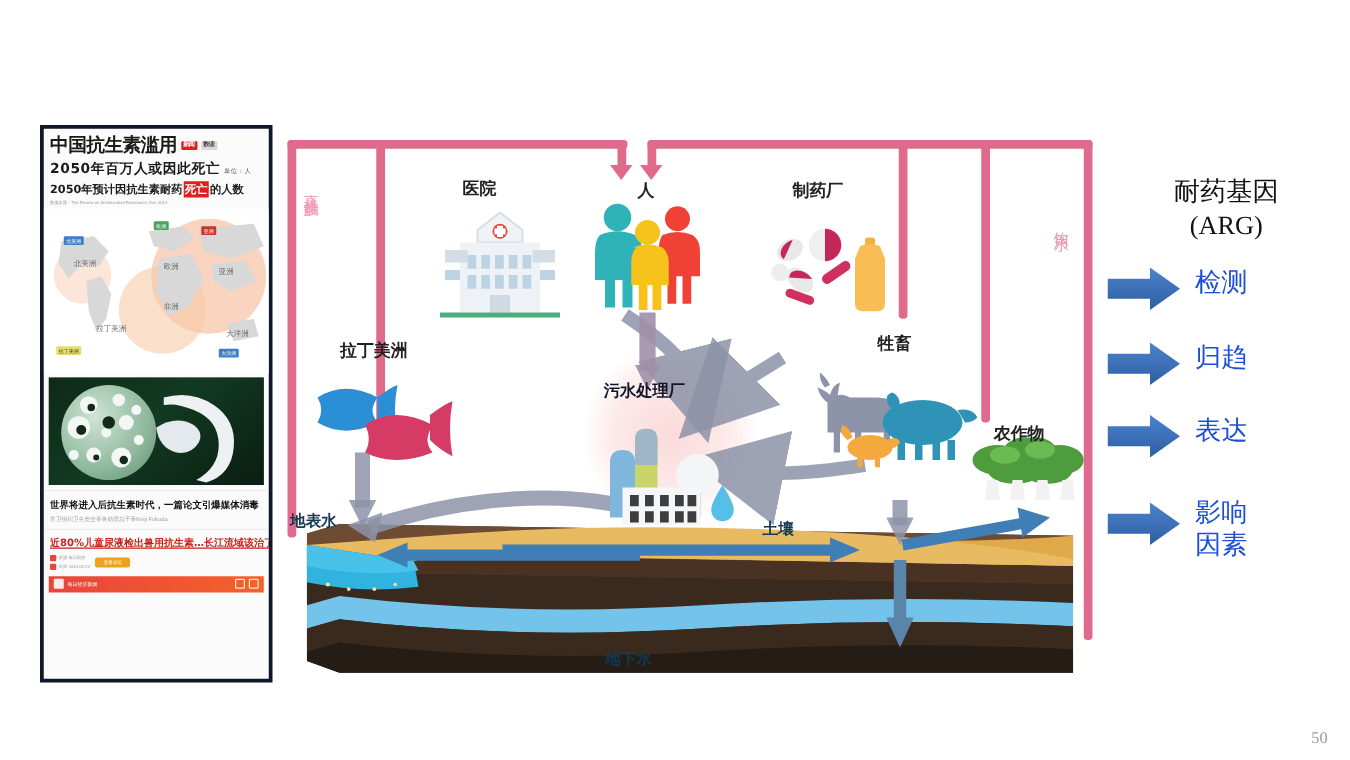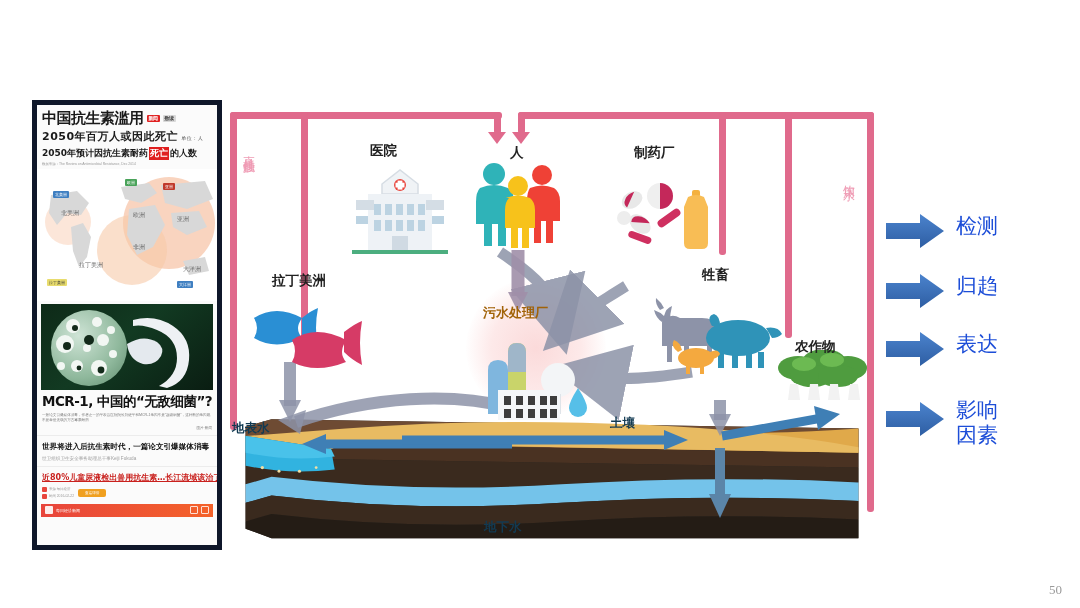--- a/index.html
+++ b/index.html
@@ -22,21 +22,21 @@
   .title-text{
     position:absolute;left:122px;top:-2px;width:930px;height:56px;
     display:flex;align-items:center;
     font-size:33px;letter-spacing:-0.5px;color:#111;white-space:nowrap;
     font-family:"Liberation Sans","DejaVu Sans",sans-serif;
   }
 
   
   .news{
     position:absolute;left:32px;top:100px;width:180px;height:440px;
-    background:#fbfbfb;border:5px solid #0f172a;overflow:hidden;
+    background:#fbfbfb;border:3px solid #0f172a;overflow:hidden;
   }
   .n-head{padding:6px 5px 2px 5px;}
   .n-h1{font-size:15px;font-weight:bold;color:#1a1a1a;letter-spacing:-0.5px;
         font-family:"DejaVu Sans",sans-serif;line-height:1;display:flex;align-items:center;gap:3px;}
   .n-tag{background:#e02020;color:#fff;font-size:5px;padding:1px 2px;border-radius:1px;}
   .n-tag2{background:#d9d9d9;color:#444;font-size:5px;padding:1px 2px;border-radius:1px;}
   .n-h2{font-size:11px;font-weight:bold;color:#1a1a1a;letter-spacing:0.5px;margin-top:3px;
         font-family:"DejaVu Sans",sans-serif;display:flex;align-items:baseline;gap:3px;}
   .n-h2 .unit{font-size:5px;font-weight:normal;color:#555;}
   .n-h3{font-size:9px;font-weight:bold;color:#1a1a1a;margin-top:3px;
@@ -85,21 +85,21 @@
   .pipe.h{height:7px;border-radius:3px;}
   .pipe.v{width:7px;border-radius:3px;}
   .parrow{position:absolute;width:0;height:0;border-left:9px solid transparent;
           border-right:9px solid transparent;border-top:12px solid #e06a8c;}
 
   .vtext{position:absolute;color:#ef9bb4;font-size:12px;letter-spacing:2px;
          writing-mode:vertical-rl;font-family:"DejaVu Sans",sans-serif;}
 
   .lab{position:absolute;font-size:13.5px;color:#222;font-family:"DejaVu Sans",sans-serif;
        white-space:nowrap;font-weight:bold;}
-  .lab.wwtp{color:#a16207;font-size:13px;}
+  .lab.wwtp{color:#0f172a;font-size:13px;}
   .lab.water{color:#123a52;font-size:12.5px;}
 
   .glow{position:absolute;border-radius:50%;background:radial-gradient(circle,#fbdada 0%,#fde9e9 45%,rgba(255,255,255,0) 72%);}
 
   
   .ground{position:absolute;left:0;bottom:0;width:660px;height:130px;}
 
   
   .right{position:absolute;left:886px;top:140px;width:190px;height:340px;}
   .arg-title{position:absolute;left:0;top:0;width:190px;text-align:center;
@@ -190,25 +190,20 @@
             <circle cx="26" cy="42" r="4"></circle>
             <circle cx="60" cy="66" r="3.4"></circle>
           <circle cx="48" cy="36" r="5"></circle>
             <circle cx="38" cy="64" r="2.4"></circle>
         </g>
         <path d="M92 16 q22 -6 40 6 q18 12 16 34 q-2 22 -22 28 l-8 -2 q18 -10 18 -28 q0 -20 -20 -28 q-14 -6 -24 -4 Z" fill="#eef1f4"></path>
         <path d="M86 40 q16 -10 30 -2 q8 6 4 14 q-6 10 -18 8 q-14 -4 -16 -20 Z" fill="#e4e9ee"></path>
       </svg>
     </div>
 
-    <div class="n-cap">
-      <div class="n-cap-h">MCR-1, 中国的“无敌细菌”?</div>
-      <div class="n-cap-b">一篇论文引爆媒体消毒，作者之一的华农兽医院院长刘健华和MCR-1基因不是“超级细菌”，这种新的基因既不是举世无双的万古霉素耐药</div>
-      <div class="n-cap-b" style="text-align:right;">图片·新闻</div>
-    </div>
 
     <div class="n-row2">
       <div class="h">世界将进入后抗生素时代，一篇论文引爆媒体消毒</div>
       <div class="s">世卫组织卫生安全事务助理总干事Keiji Fukuda</div>
     </div>
 
     <div class="n-row3">
       <div class="h">近80%儿童尿液检出兽用抗生素…长江流域该治了!</div>
       <div class="n-meta">
         <div class="lines">
@@ -458,27 +453,29 @@
       </g>
     </svg>
 
     <div class="lab" style="left:148px;top:42px;">医院</div>
     <div class="lab" style="left:288px;top:44px;">人</div>
     <div class="lab" style="left:412px;top:44px;">制药厂</div>
     <div class="lab" style="left:50px;top:172px;">拉丁美洲</div>
     <div class="lab wwtp" style="left:261px;top:204px;">污水处理厂</div>
     <div class="lab" style="left:480px;top:166px;">牲畜</div>
     <div class="lab" style="left:573px;top:238px;">农作物</div>
-    <div class="lab water" style="left:10px;top:320px;text-align:center;">地表水</div>
+    <div class="lab water" style="left:10px;top:309px;text-align:center;">地表水</div>
     <div class="lab water" style="left:388px;top:315px;">土壤</div>
     <div class="lab water" style="left:262px;top:419px;">地下水</div>
   </div>
 
   <div class="right">
     <div class="arg-title">
+      <div>耐药基因</div>
+      <div class="en">(ARG)</div>
     </div>
 
     <svg class="barrow" style="left:0;top:74px;" viewBox="0 0 58 34">
       <defs>
           <linearGradient id="bg1" x1="0" y1="0" x2="0" y2="1">
         <stop offset="0" stop-color="#4b83cd"></stop>
             <stop offset="1" stop-color="#2e5ea3"></stop>
           </linearGradient>
         </defs>
       <path d="M0 9 L34 9 L34 0 L58 17 L34 34 L34 25 L0 25 Z" fill="url(#bg1)"></path>

